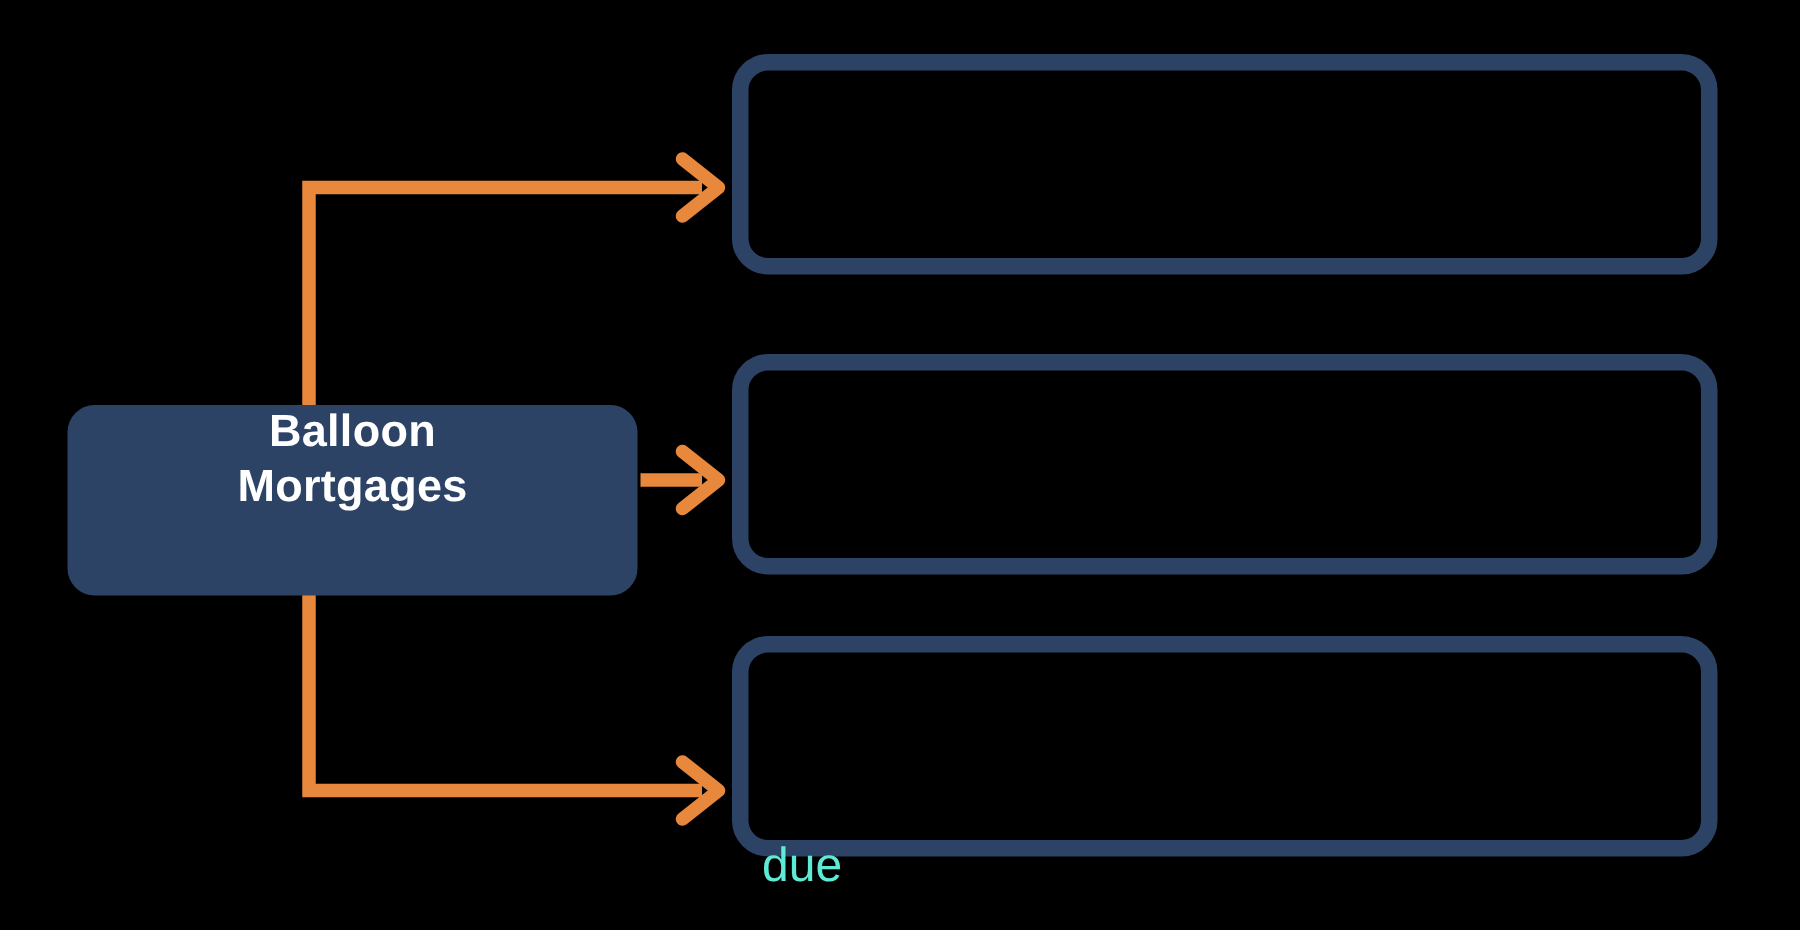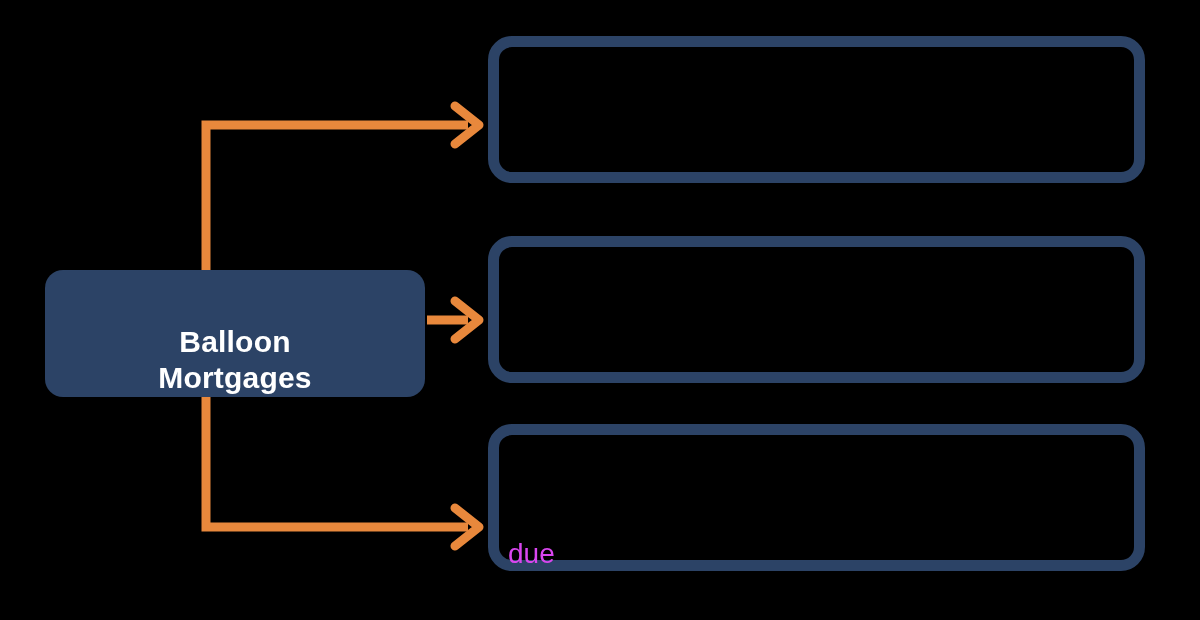--- a/index.html
+++ b/index.html
@@ -30,21 +30,21 @@
   
   .root-node {
     position: absolute;
     left: 45px;
     top: 270px;
     width: 380px;
     height: 127px;
     background: #2C4366;
     border-radius: 18px;
     display: flex;
-    align-items: flex-end;
+    align-items: flex-start;
     justify-content: center;
     box-sizing: border-box;
     z-index: 3;
   }
   .root-node-label {
     color: #FFFFFF;
     font-size: 30px;
     font-weight: bold;
     line-height: 1.22;
     text-align: center;
@@ -78,23 +78,23 @@
     text-align: center;
     line-height: 1.3;
     white-space: pre-line;
     padding: 0 18px;
   }
 
   
   .stray-text {
     position: absolute;
     left: 508px;
-    top: 540px;
-    color: #d946ef;
-    font-size: 28px;
+    top: 560px;
+    color: #5eead4;
+    font-size: 32px;
     font-weight: normal;
     line-height: 1;
     z-index: 4;
     white-space: nowrap;
   }
 </style>
 </head>
 <body>
 
 <div id="canvas">

